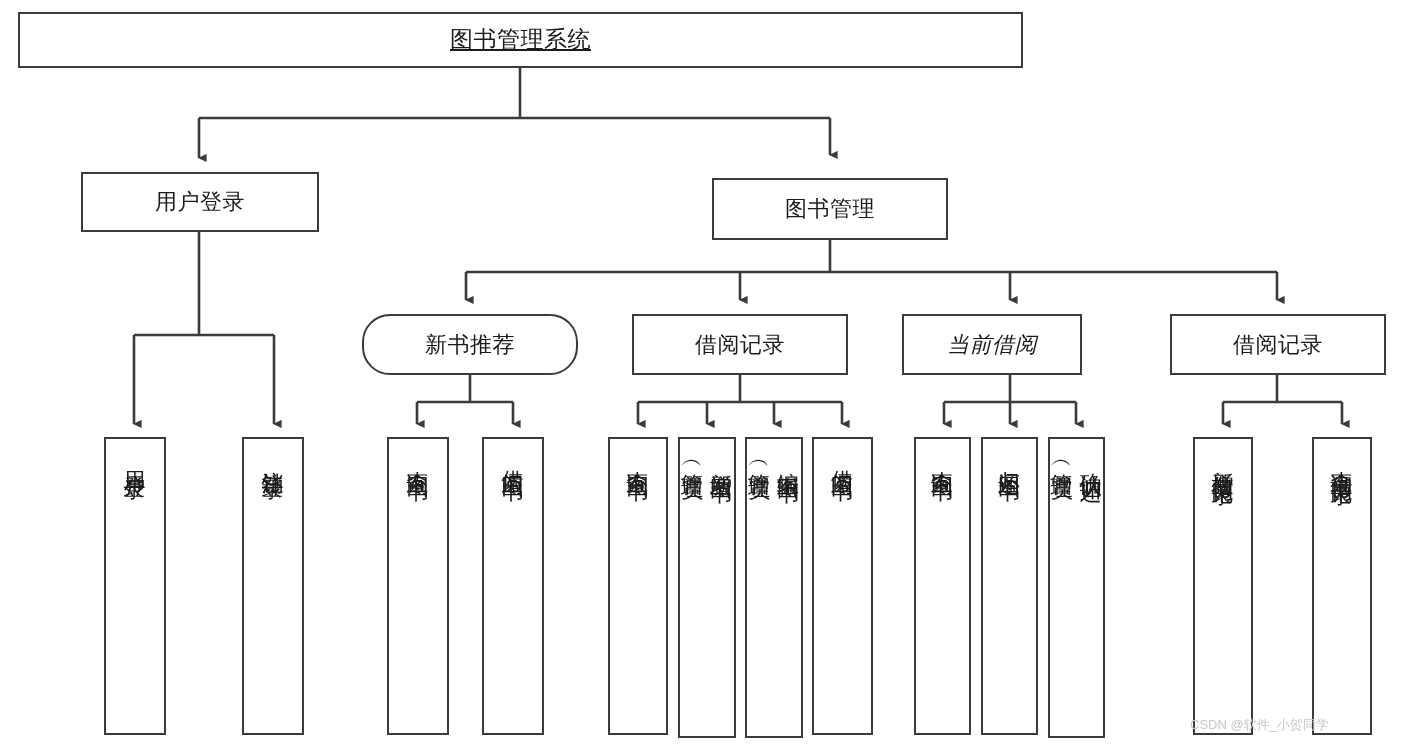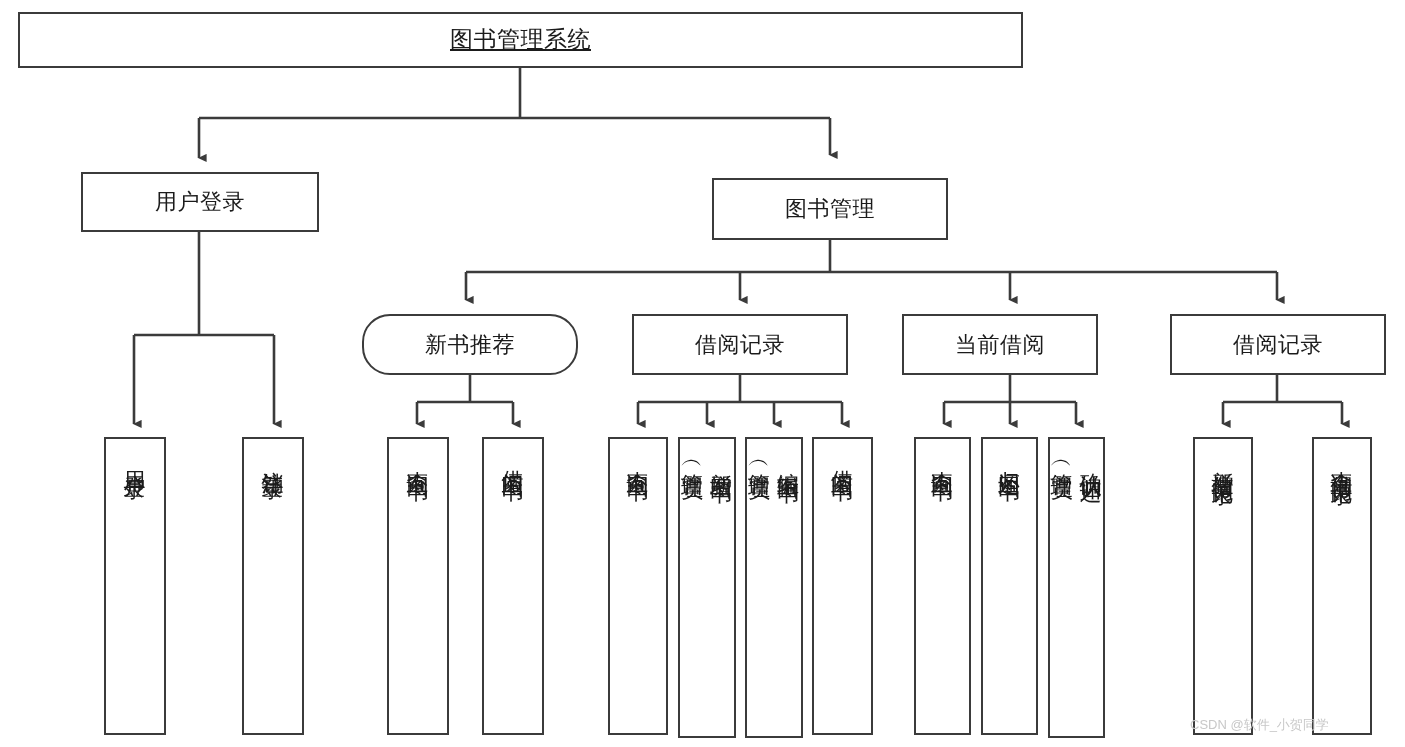--- a/index.html
+++ b/index.html
@@ -134,21 +134,21 @@
   </div>
 
   <div class="node horizontal" style="left:362px; top:314px; width:216px; height:61px;border-radius:28px;">
     <span class="node-label">新书推荐</span>
   </div>
 
   <div class="node horizontal" style="left:632px; top:314px; width:216px; height:61px;">
     <span class="node-label">借阅记录</span>
   </div>
 
-  <div class="node horizontal" style="left:902px; top:314px; width:196px; height:61px;">
+  <div class="node horizontal" style="left:902px; top:314px; width:180px; height:61px;font-style:italic;">
     <span class="node-label">当前借阅</span>
   </div>
 
   <div class="node horizontal" style="left:1170px; top:314px; width:216px; height:61px;">
     <span class="node-label">借阅记录</span>
   </div>
 
   <div class="node vertical" style="left:104px; top:437px; width:62px; height:298px;">
     <span class="node-label">用户登录</span>
   </div>

